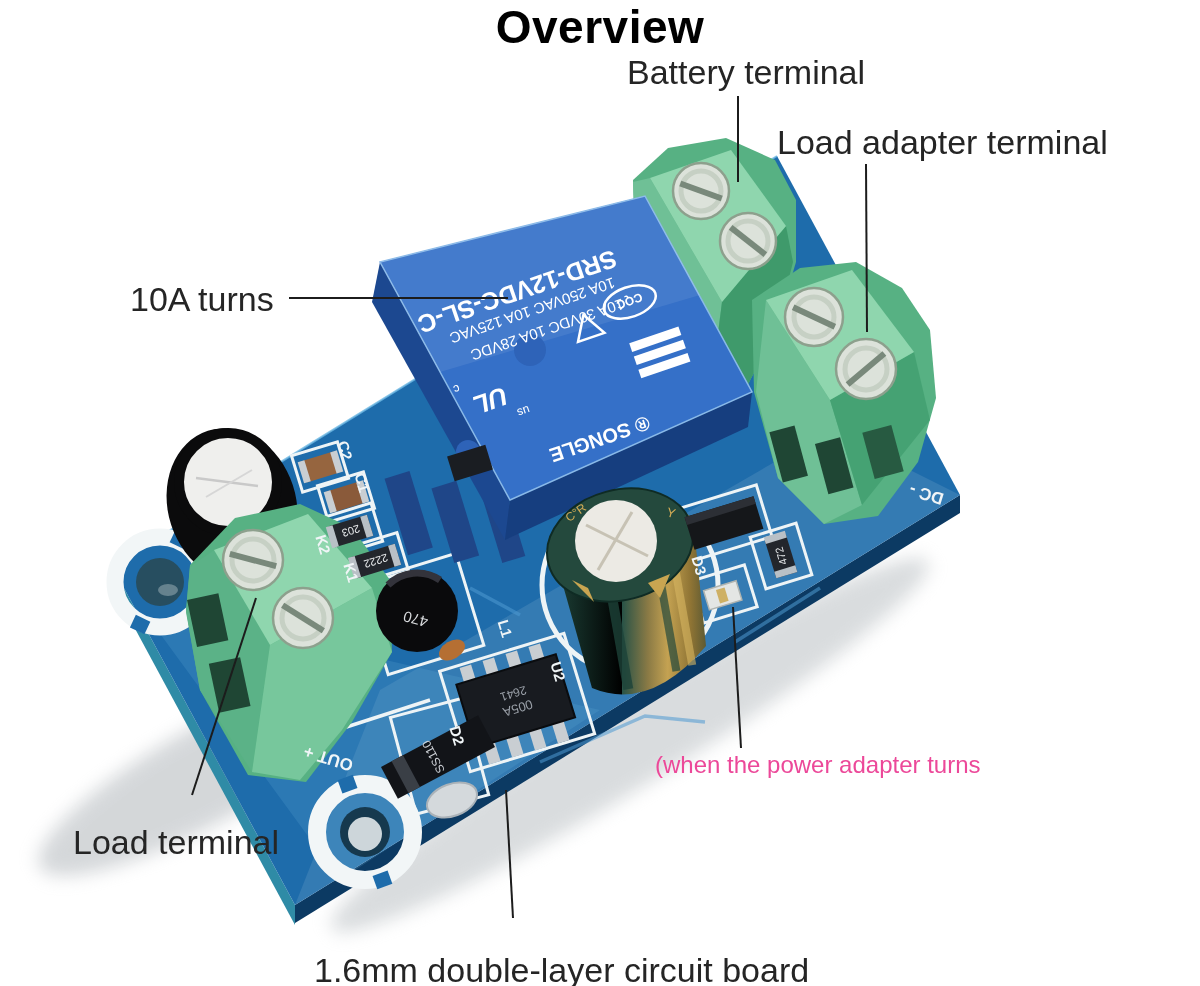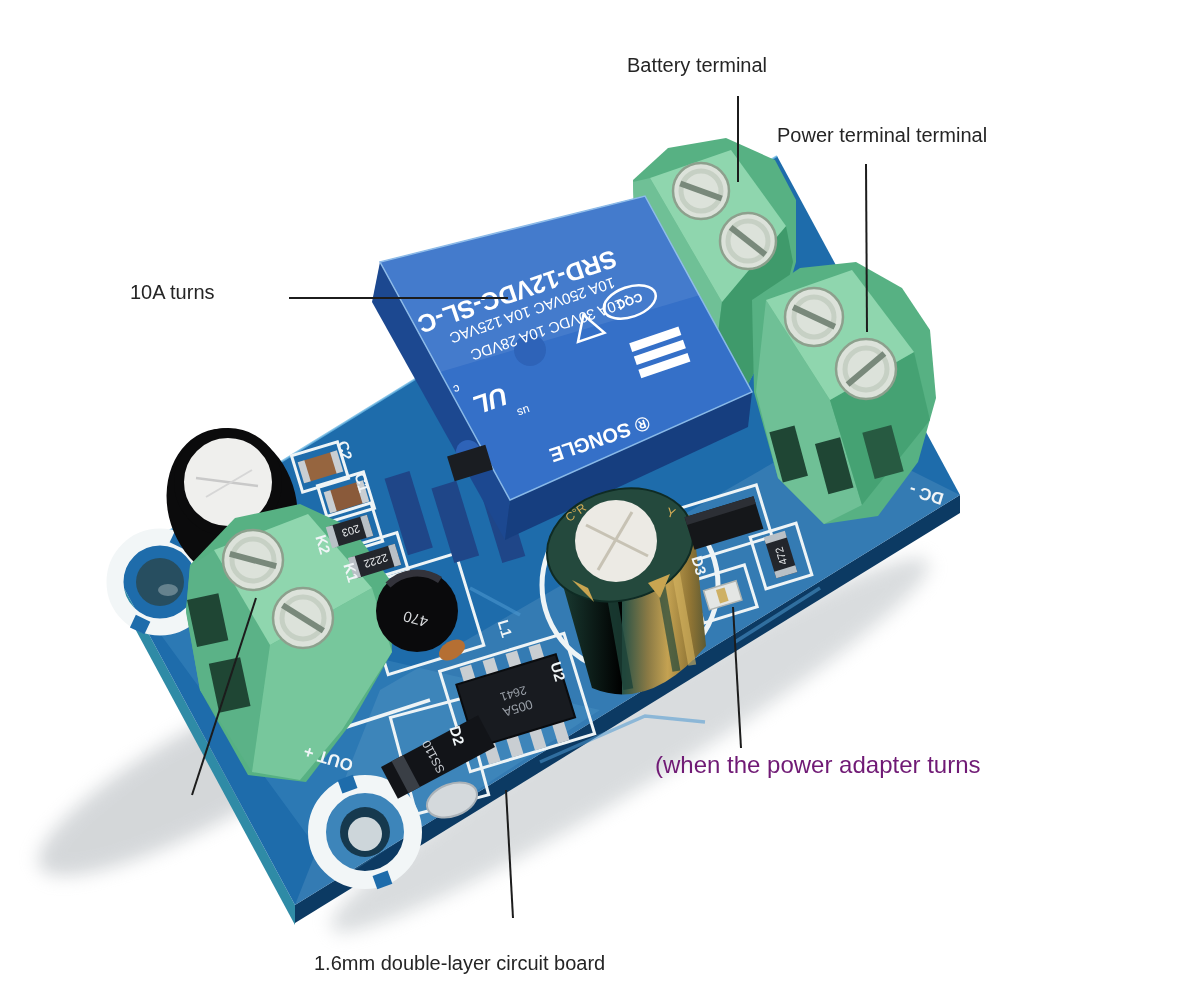--- a/index.html
+++ b/index.html
@@ -2,29 +2,29 @@
 <html><head>
 <meta charset="utf-8">
 <style>
   html,body{margin:0;padding:0;background:#ffffff;}
   #stage{
     position:relative;width:1200px;height:986px;background:#ffffff;overflow:hidden;
     font-family:"Liberation Sans", sans-serif;
   }
   #stage svg{position:absolute;left:0;top:0;}
   .label{
-    position:absolute;font-size:20px;color:#252525;white-space:nowrap;line-height:1.1;
+    position:absolute;font-size:34px;color:#252525;white-space:nowrap;line-height:1.1;
   }
   .page-title{
     position:absolute;left:0;right:0;top:0;text-align:center;
     font-size:46px;font-weight:700;color:#000;letter-spacing:0.5px;
   }
   .note-block{position:absolute;left:655px;top:749px;color:#252525;}
   .note-title{font-size:27px;margin-bottom:6px;}
-  .note-line{font-size:24px;line-height:31px;color:#701a75;}
+  .note-line{font-size:24px;line-height:31px;color:#ec4899;}
   .svgtext{font-family:"Liberation Sans", sans-serif;}
 </style>
 </head>
 <body>
 
 <div id="stage">
 
 <svg width="1200" height="986" viewBox="0 0 1200 986">
   <defs>
     <filter id="soft" x="-40%" y="-40%" width="180%" height="180%">
@@ -311,27 +311,29 @@
   <g stroke="#1c1c1c" stroke-width="2">
     <line x1="738" y1="96" x2="738" y2="182"></line>
     <line x1="866" y1="164" x2="867" y2="332"></line>
     <line x1="289" y1="298" x2="508" y2="298"></line>
     <line x1="256" y1="598" x2="192" y2="795"></line>
     <line x1="733" y1="607" x2="741" y2="748"></line>
     <line x1="506" y1="790" x2="513" y2="918"></line>
   </g>
 </svg>
 
+<div class="page-title">Overview</div>
 
 <div class="label" style="left:627px;top:54px;">Battery terminal</div>
 
-<div class="label" style="left:777px;top:124px;">Power terminal terminal</div>
+<div class="label" style="left:777px;top:124px;">Load adapter terminal</div>
 
 <div class="label" style="left:130px;top:281px;">10A turns</div>
 
+<div class="label" style="left:73px;top:824px;">Load terminal</div>
 
 <div class="note-block">
   <div class="note-line">(when the power adapter turns</div>
 </div>
 
 <div class="label" style="left:314px;top:952px;">1.6mm double-layer circuit board</div>
 
 </div>
 
 </body></html>

